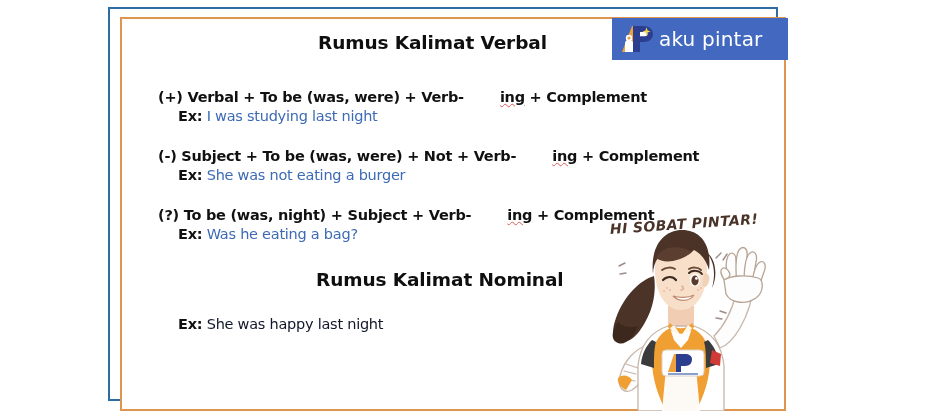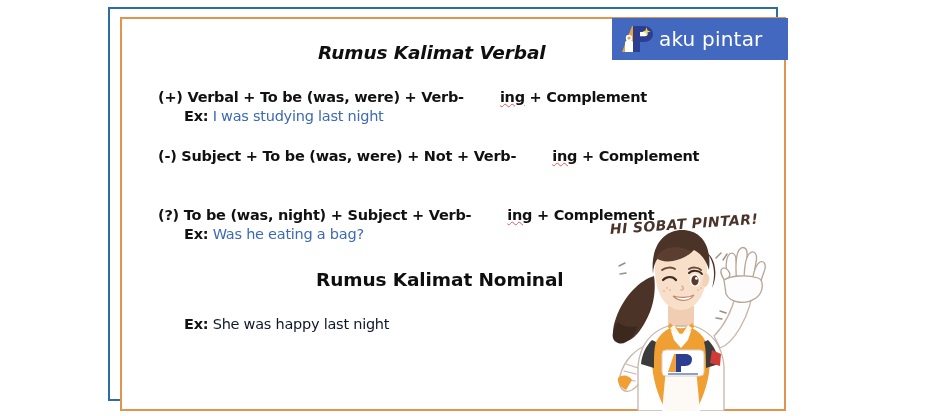--- a/index.html
+++ b/index.html
@@ -73,36 +73,36 @@
   
   .section-title {
     position: absolute;
     color: #0f0f0f;
     font-weight: bold;
     font-size: 18.5px;
     letter-spacing: -0.1px;
     font-family: "DejaVu Sans", sans-serif;
     white-space: nowrap;
   }
-  #title-verbal  { left: 318px; top: 42px; font-style: italic; }
+  #title-verbal  { left: 318px; top: 32px; }
   #title-nominal { left: 316px; top: 269px; }
 
   
   .rule-block { position: absolute; left: 158px; white-space: nowrap; }
   .rule-formula {
     font-size: 14.5px;
     font-weight: bold;
     color: #111111;
     font-family: "DejaVu Sans", sans-serif;
     letter-spacing: -0.25px;
   }
   .rule-example {
     font-size: 14.5px;
     margin-top: 3px;
-    margin-left: 26px;
+    margin-left: 20px;
     font-family: "DejaVu Sans", sans-serif;
     letter-spacing: -0.25px;
     white-space: nowrap;
   }
   .ex-label { color: #111111; font-weight: bold; }
   .ex-blue  { color: #3c6ab5; }
   .ex-orange{ color: #0f172a; }
 
   .spell {
     text-decoration: underline wavy #e05a5a;
@@ -167,20 +167,22 @@
   <div class="section-title" id="title-verbal">Rumus Kalimat Verbal</div>
 
   <div class="rule-block" id="rule-verbal-pos">
     <div class="rule-formula"><span>(+) Verbal + To be (was, were) + Verb-</span><span class="spell">ing</span><span> + Complement</span></div>
     <div class="rule-example"><span class="ex-label">Ex:</span>
       <span class="ex-blue">I was studying last night</span></div>
   </div>
 
   <div class="rule-block" id="rule-verbal-neg">
     <div class="rule-formula"><span>(-) Subject + To be (was, were) +  Not + Verb-</span><span class="spell">ing</span><span> + Complement</span></div>
+    <div class="rule-example"><span class="ex-label">Ex:</span>
+      <span class="ex-blue">She was not eating a burger</span></div>
   </div>
 
   <div class="rule-block" id="rule-verbal-que">
     <div class="rule-formula"><span>(?) To be (was, night) + Subject + Verb-</span><span class="spell">ing</span><span> + Complement</span></div>
     <div class="rule-example"><span class="ex-label">Ex:</span>
       <span class="ex-blue">Was he eating a bag?</span></div>
   </div>
 
   <div class="section-title" id="title-nominal">Rumus Kalimat Nominal</div>
 

